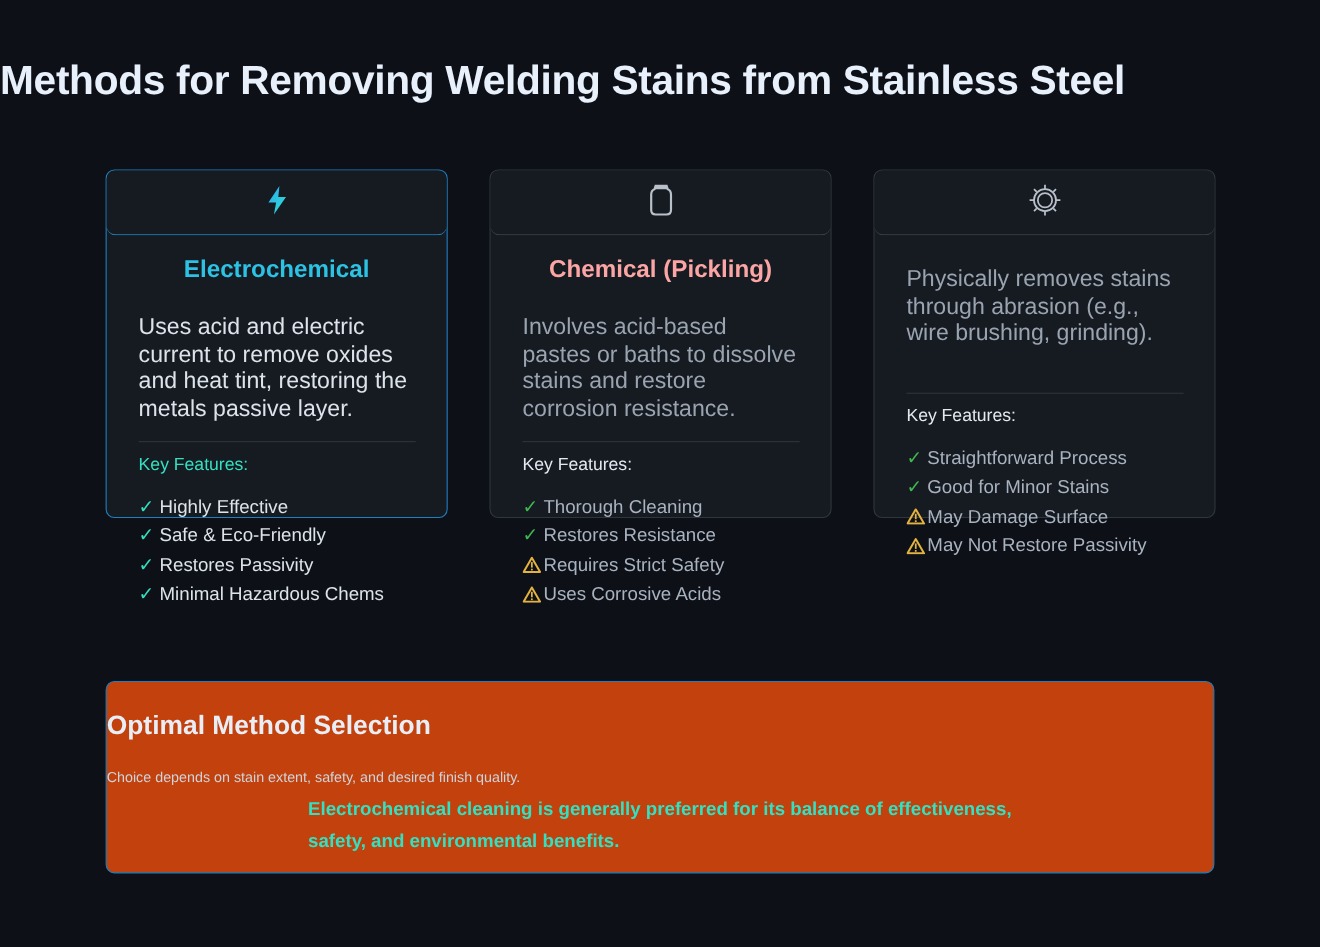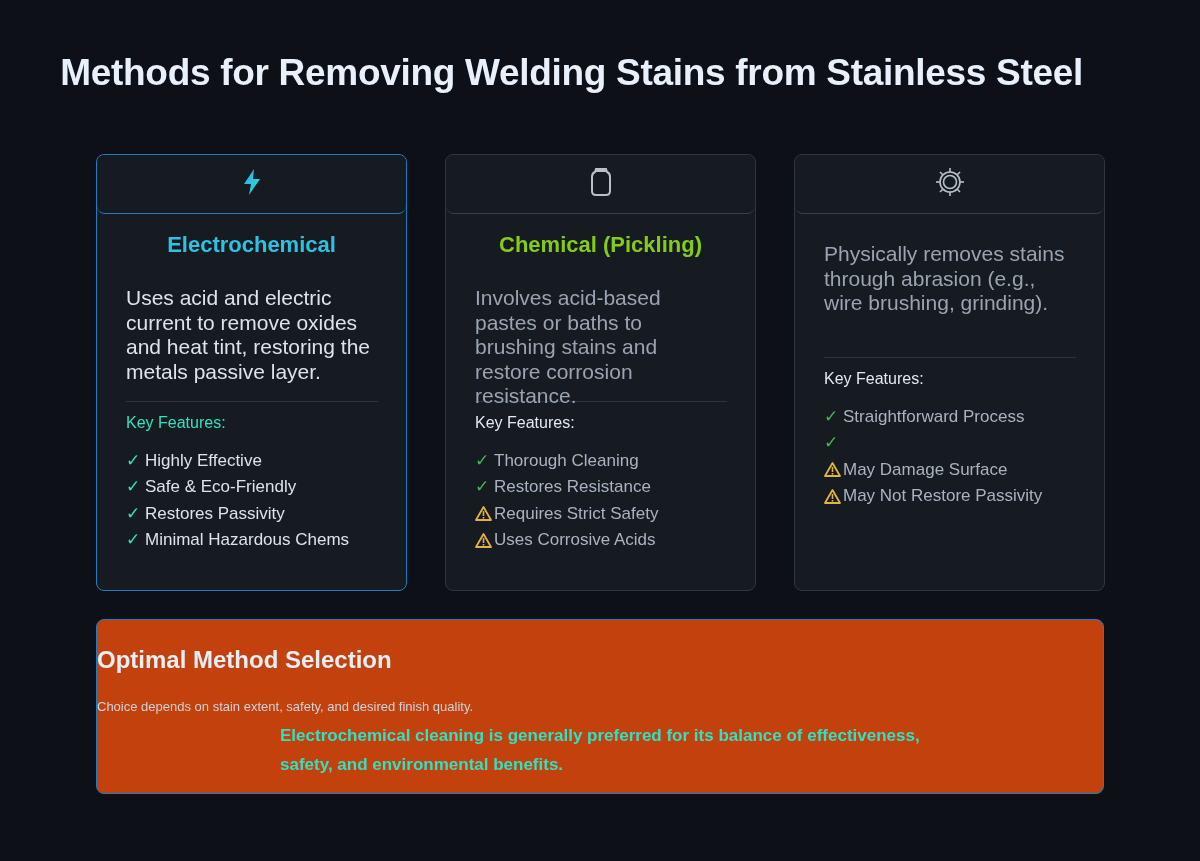--- a/index.html
+++ b/index.html
@@ -6,46 +6,46 @@
     html, body {
       width: 1200px; height: 861px;
       background: #0d1117;
       font-family: "Liberation Sans", "DejaVu Sans", sans-serif;
       color: #e6edf3;
       overflow: hidden;
     }
     .page { position: relative; width: 1200px; height: 861px; }
     .title {
       position: absolute; top: 52px; left: 0; width: 1083px;
-      text-align: right; font-size: 37px; font-weight: 700;
+      text-align: left; font-size: 37px; font-weight: 700;
       color: #e8f0fb; letter-spacing: -0.3px;
     }
     .cards {
       position: absolute; top: 154px; left: 96px;
       display: flex; gap: 38px;
     }
     .card {
-      width: 311px; height: 437px;
+      width: 311px; height: 317px;
       background: #161a21;
       border: 1px solid #30363d;
       border-radius: 8px;
       position: relative;
     }
     .card.active { border-color: #1f7fbf; }
     .card-head {
       height: 59px;
       border-bottom: 1px solid #3a4048;
       border-radius: 8px 8px 8px 8px;
       display: flex; align-items: center; justify-content: center;
       background: #161a21;
     }
     .card.active .card-head { border-bottom-color: #1f7fbf; border-color: #1f7fbf; }
     .card-title {
       margin-top: 18px; text-align: center;
-      font-size: 22px; font-weight: 700; color: #84cc16;
+      font-size: 22px; font-weight: 700; color: #fca5a5;
     }
     .card.active .card-title { color: #2cc2e4; }
     .card-desc {
       margin: 28px 28px 0 29px;
       font-size: 21px; line-height: 24.5px; color: #9aa4b0;
       height: 96px;
     }
     .card.active .card-desc { color: #dce3ea; }
     .divider {
       margin: 19px 28px 0 29px; height: 1px; background: #2e343c;
@@ -132,21 +132,21 @@
     <div class="card">
       <div class="card-head">
         <span>
           <svg width="22" height="30" viewBox="0 0 22 30">
             <path d="M6 2 L16 2 L17 5 Q20 6 20 10 L20 24 Q20 28 16 28 L6 28 Q2 28 2 24 L2 10 Q2 6 5 5 Z" fill="none" stroke="#b8c0ca" stroke-width="2"></path>
             <path d="M6 2 L16 2 L17 5 L5 5 Z" fill="#b8c0ca"></path>
           </svg>
         </span>
       </div>
       <div class="card-title">Chemical (Pickling)</div>
-      <p class="card-desc">Involves acid-based pastes or baths to brushing stains and restore corrosion resistance.</p>
+      <p class="card-desc">Involves acid-based pastes or baths to dissolve stains and restore corrosion resistance.</p>
       <div class="divider"></div>
       <div class="kf-title">Key Features:</div>
       <ul class="features">
         <li>
             <span class="check">✓</span>
             <span>Thorough Cleaning</span>
           </li>
         <li>
             <span class="check">✓</span>
             <span>Restores Resistance</span>
@@ -196,20 +196,21 @@
       <p class="card-desc">Physically removes stains through abrasion (e.g., wire brushing, grinding).</p>
       <div class="divider"></div>
       <div class="kf-title">Key Features:</div>
       <ul class="features">
         <li>
             <span class="check">✓</span>
             <span>Straightforward Process</span>
           </li>
         <li>
             <span class="check">✓</span>
+            <span>Good for Minor Stains</span>
           </li>
         <li>
             <span class="warn">
               <svg width="17" height="15" viewBox="0 0 17 15">
                 <path d="M8.5 1 L16 14 L1 14 Z" fill="none" stroke="#e3b341" stroke-width="1.8" stroke-linejoin="round"></path>
                 <rect x="7.7" y="5" width="1.6" height="5" fill="#e3b341"></rect>
                 <rect x="7.7" y="11" width="1.6" height="1.6" fill="#e3b341"></rect>
               </svg>
             </span>
             <span>May Damage Surface</span>

